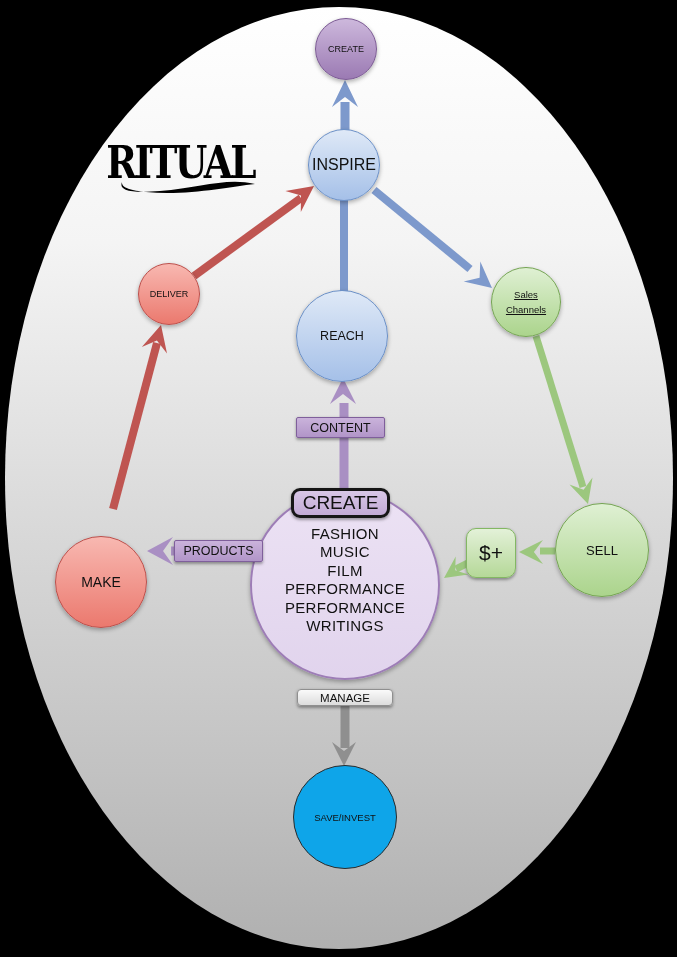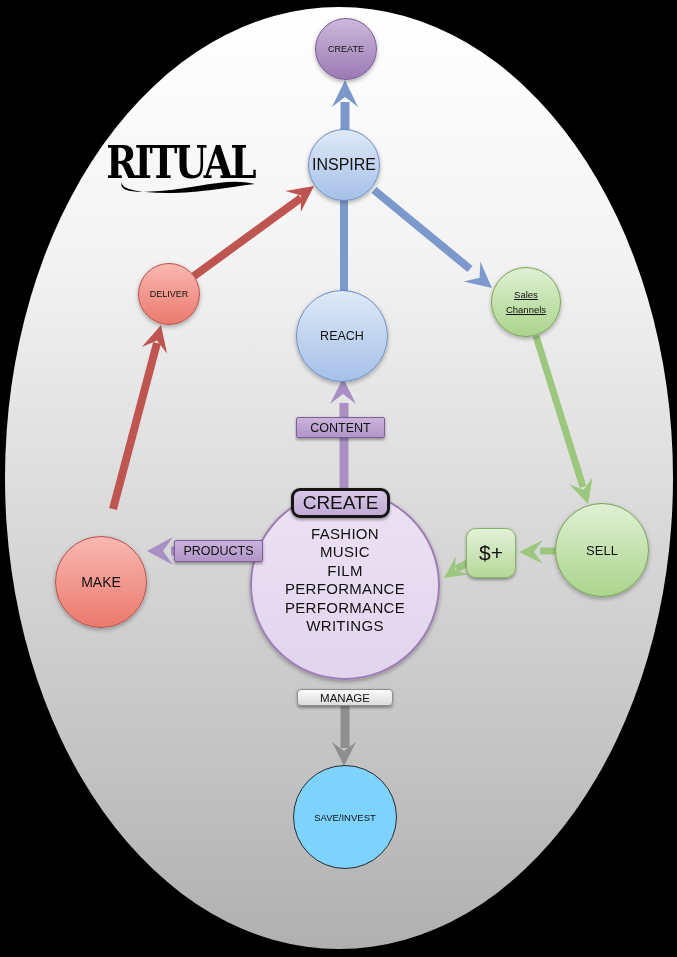--- a/index.html
+++ b/index.html
@@ -7,21 +7,21 @@
          font-family:"Liberation Sans",sans-serif;color:#111;}
   .stage svg.graphics{position:absolute;left:0;top:0;}
   
   .node{position:absolute;box-sizing:border-box;border-radius:50%;
         display:flex;align-items:center;justify-content:center;text-align:center;
         box-shadow:0 2px 4px rgba(0,0,0,.30);}
   .c-purple{background:linear-gradient(180deg,#cdb8dc,#9b7ab3);border:1.5px solid #7b5a93;}
   .c-blue{background:linear-gradient(180deg,#dfe9f7,#a5c0e8);border:1.5px solid #6a8fc6;}
   .c-red{background:linear-gradient(180deg,#f8b8b1,#eb796e);border:1.5px solid #bc4f4b;}
   .c-green{background:linear-gradient(180deg,#dff0d3,#abd48c);border:1.5px solid #74a452;}
-  .c-white{background:#7dd3fc;border:1.5px solid #2b2b2b;box-shadow:none;}
+  .c-white{background:#0ea5e9;border:1.5px solid #2b2b2b;box-shadow:none;}
   .c-lavender{background:linear-gradient(180deg,#ece2f4,#e1d4ed);border:2px solid #9d7db6;}
   
   .tagbox{position:absolute;box-sizing:border-box;display:flex;align-items:center;
           justify-content:center;text-align:center;box-shadow:0 1.5px 3px rgba(0,0,0,.35);}
   .tag-purple{background:linear-gradient(180deg,#cab3db,#b195c8);border:1.5px solid #7f5f9b;border-radius:2px;}
   .tag-green{background:linear-gradient(180deg,#e3f1d8,#b5d898);border:1.5px solid #83b763;border-radius:10px;}
   .tag-gray{background:linear-gradient(180deg,#fafafa,#dcdcdc);border:1px solid #8f8f8f;border-radius:4px;margin-top:17px;}
   .tag-create{background:linear-gradient(180deg,#d8c7e6,#c2aad5);border:3px solid #161616;border-radius:9px;}
   
   #n-create-top{left:315px;top:18px;width:62px;height:62px;font-size:9px;}

